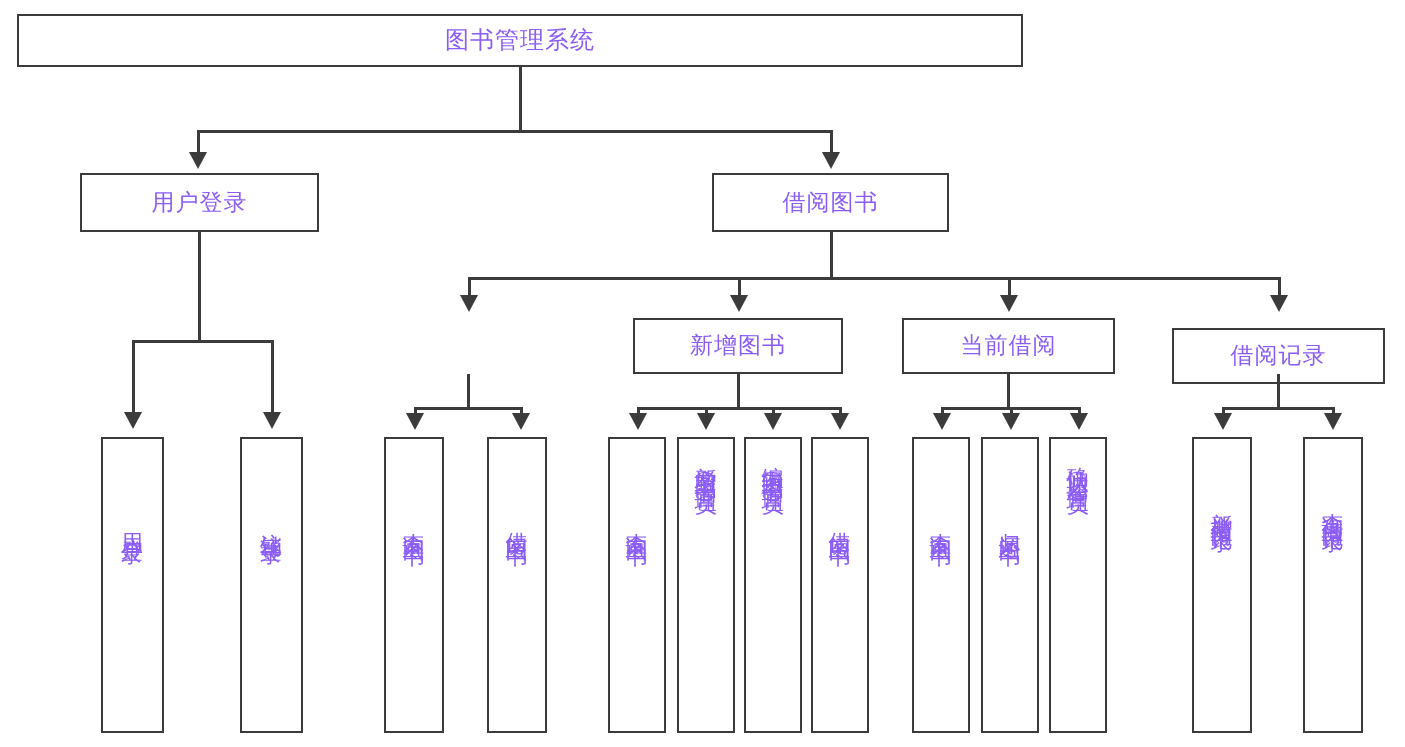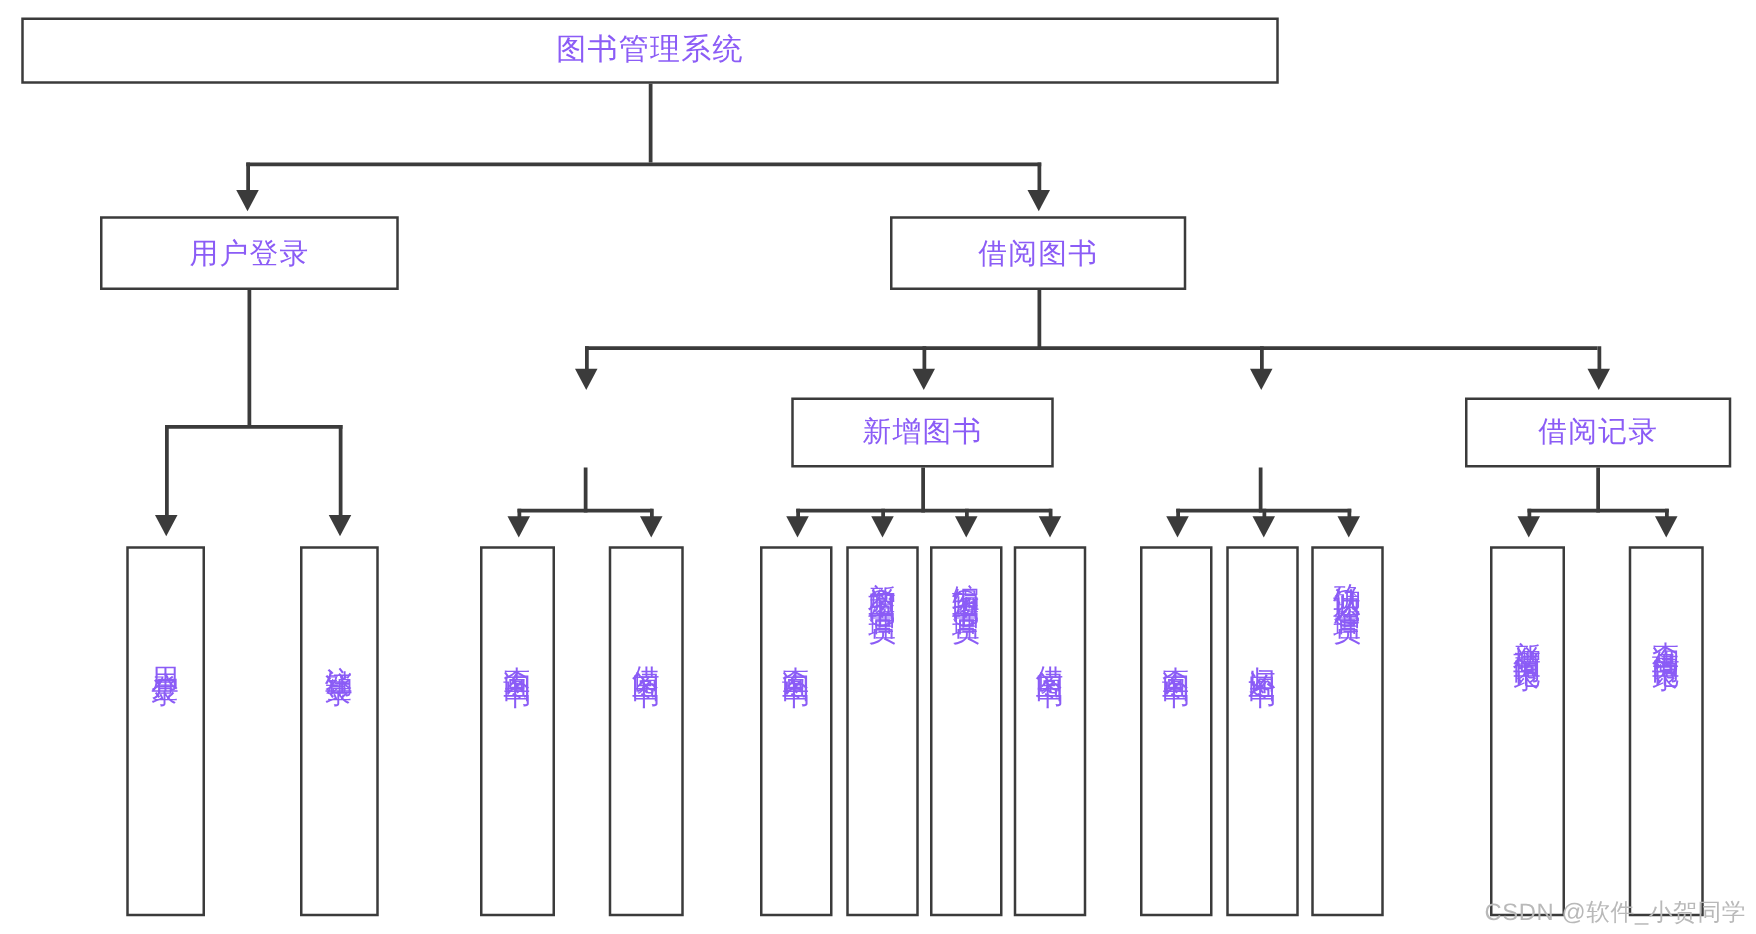--- a/index.html
+++ b/index.html
@@ -128,21 +128,24 @@
   <div class="edge vline" style="left:738px; top:277px; height:22px;"></div>
   <div class="arrow" style="left:730px; top:295px;"></div>
   <div class="edge vline" style="left:1008px; top:277px; height:22px;"></div>
   <div class="arrow" style="left:1000px; top:295px;"></div>
   <div class="edge vline" style="left:1278px; top:277px; height:22px;"></div>
   <div class="arrow" style="left:1270px; top:295px;"></div>
 
   <div class="node h" style="left:633px; top:318px; width:210px; height:56px;">
     <span>新增图书</span>
   </div>
-  <div class="node h" style="left:1172px; top:318px; width:213px; height:56px;">
+  <div class="node h" style="left:902px; top:318px; width:213px; height:56px;">
+    <span>当前借阅</span>
+  </div>
+  <div class="node h" style="left:1172px; top:328px; width:213px; height:56px;">
     <span>借阅记录</span>
   </div>
 
   <div class="edge vline" style="left:467px; top:374px; height:36px;"></div>
   <div class="edge hline" style="left:414px; top:407px; width:108px;"></div>
   <div class="edge vline" style="left:414px; top:407px; height:10px;"></div>
   <div class="arrow" style="left:406px; top:413px;"></div>
   <div class="edge vline" style="left:520px; top:407px; height:10px;"></div>
   <div class="arrow" style="left:512px; top:413px;"></div>
 
@@ -210,15 +213,14 @@
     <span class="vtext">确认归还（管理员）</span>
   </div>
 
   <div class="node v midshort" style="left:1192px; top:437px; width:60px; height:296px;">
     <span class="vtext">新增借阅记录</span>
   </div>
   <div class="node v midshort" style="left:1303px; top:437px; width:60px; height:296px;">
     <span class="vtext">查询借阅记录</span>
   </div>
 
-  <div id="watermark">CSDN @软件_小贺同学</div>
 
 </div>
 
 </body></html>

